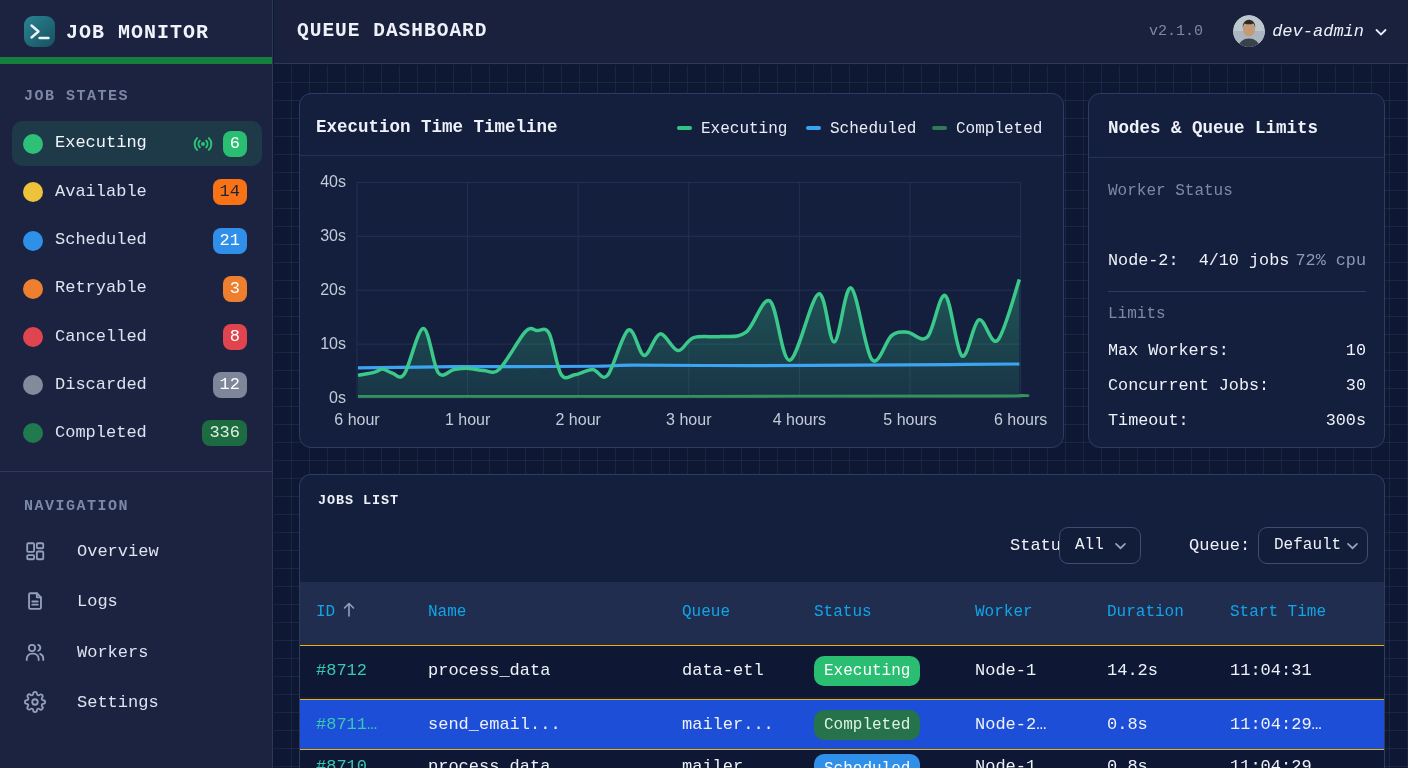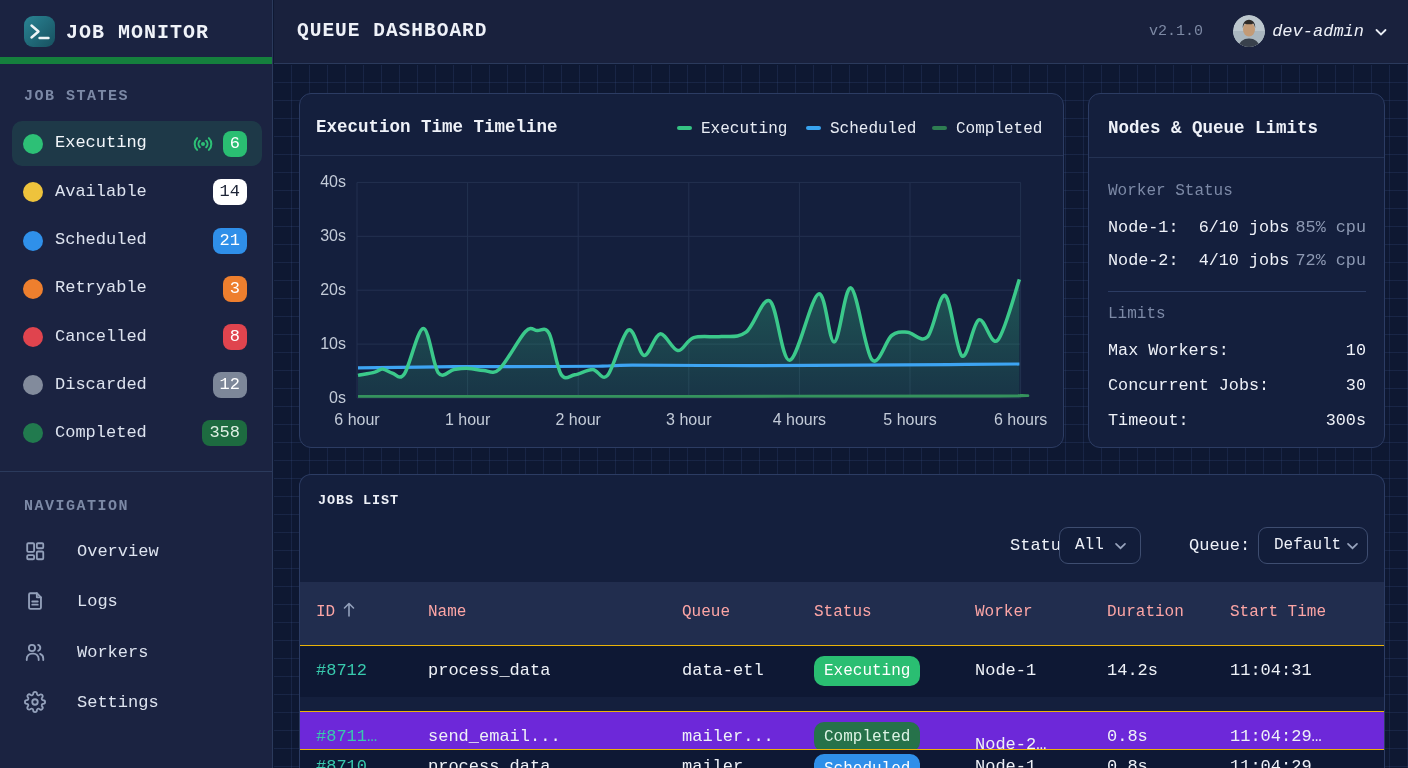--- a/index.html
+++ b/index.html
@@ -69,29 +69,29 @@
   #search-box { position:absolute; left:18px; top:52px; width:313px; height:37px;
     background:#0f1932; border:1px solid #3c4a6b; border-radius:9px; }
   #search-box span { position:absolute; left:37px; top:9px; font-size:15px; color:#8290ab; }
   .filt-lbl { position:absolute; top:61px; font-size:17px; color:#eef1f8;text-align:right; }
   .sel { position:absolute; top:52px; height:37px; background:#121d3a; border:1px solid #3e4d70;
     border-radius:9px; font-size:16px; color:#eef1f8; }
   .sel b { position:absolute; left:15px; top:8px; font-weight:normal; }
 
   
   #thead { position:absolute; left:0; top:107px; width:100%; height:63px; background:#212d4e; }
-  .th { position:absolute; top:21px; font-size:16px; color:#fca5a5; }
+  .th { position:absolute; top:21px; font-size:16px; color:#0ea5e9; }
   .row { position:absolute; left:0; width:100%; height:52px; border-top:1px solid #eab308; }
   .td { position:absolute; top:15px; font-size:17px; color:#eef1f7; }
   .td.id { color:#38c9ad; }
   .pill { position:absolute; top:10px; height:30px; border-radius:10px; font-size:16px;
     line-height:30px; padding:0 10px; color:#fff; }
 
   .c-green  { background:#2abe72; }
-  .c-yellow { background:#ffffff; color:#1d2436 !important; }
+  .c-yellow { background:#f97316; color:#1d2436 !important; }
   .c-blue   { background:#2f8fe9; }
   .c-orange { background:#ee7f2e; }
   .c-red    { background:#e0444e; }
   .c-gray   { background:#7d8799; }
   .c-dgreen { background:#1d6b40; }
 </style>
 </head>
 <body>
 
 <div id="sidebar">
@@ -136,21 +136,21 @@
     <div class="badge c-red">8</div>
   </div>
   <div class="state-item" style="top:362.5px;">
     <div class="dot" style="background:#828b9c;"></div>
       <div class="lbl">Discarded</div>
     <div class="badge c-gray">12</div>
   </div>
   <div class="state-item" style="top:410.5px;">
     <div class="dot" style="background:#217a4e;"></div>
       <div class="lbl">Completed</div>
-    <div class="badge c-dgreen" style="color:#dff0e4;">358</div>
+    <div class="badge c-dgreen" style="color:#dff0e4;">336</div>
   </div>
 
   <div style="position:absolute;left:0;top:471px;width:100%;border-top:1px solid #2b3a5c;"></div>
   <div class="side-label" style="top:498px;">NAVIGATION</div>
 
   <div class="nav-item" style="top:538px;">
     <svg width="22" height="22" viewBox="0 0 24 24" fill="none" stroke="#93a0ba" stroke-width="2" stroke-linejoin="round">
       <rect x="3.5" y="3.5" width="7.5" height="9.5" rx="1.2"></rect>
         <rect x="14" y="3.5" width="7" height="5.5" rx="1.2"></rect>
       <rect x="14" y="12.5" width="7" height="8.5" rx="1.2"></rect>
@@ -247,21 +247,20 @@
       <path fill="none" stroke="#35925d" stroke-width="2.8" d="M58.0,302.3 C115.3,302.3 294.8,302.3 401.6,302.3 C508.3,302.2 645.6,302.1 698.6,302.0 C751.6,301.8 715.9,301.4 719.4,301.3"></path>
       <path fill="none" stroke="#3da4f2" stroke-width="3.2" d="M58.0,273.8 C74.0,273.6 121.5,273.0 154.0,272.7 C186.5,272.5 228.3,272.6 253.1,272.5 C277.8,272.4 289.4,272.4 302.6,272.2 C315.8,272.0 307.5,271.2 332.3,271.1 C357.0,271.0 413.1,271.7 451.1,271.7 C489.0,271.7 527.0,271.3 560.0,271.1 C593.0,270.9 622.5,270.8 649.1,270.6 C675.7,270.4 707.7,270.1 719.4,270.0"></path>
       <path fill="none" stroke="#3bc98b" stroke-width="3.5" stroke-linejoin="round" d="M58.0,281.4 C60.8,280.8 70.7,279.2 74.8,278.1 C78.9,277.0 79.8,274.7 82.7,274.9 C85.7,275.1 89.0,278.4 92.6,279.2 C96.3,280.0 99.4,287.2 104.5,279.7 C109.6,272.3 117.7,234.6 123.3,234.5 C129.0,234.3 133.1,271.8 138.2,278.7 C143.3,285.5 148.9,276.2 154.0,275.4 C159.2,274.7 163.9,274.2 168.9,274.4 C173.8,274.5 178.6,276.4 183.7,276.5 C188.9,276.6 192.7,281.4 199.6,274.9 C206.5,268.4 219.1,244.1 225.3,237.7 C231.6,231.3 233.2,236.4 237.2,236.6 C241.2,236.9 245.1,232.0 249.1,239.3 C253.1,246.6 256.7,273.4 261.0,280.3 C265.3,287.2 269.6,281.6 274.8,280.8 C280.1,280.0 287.2,275.3 292.7,275.4 C298.1,275.5 301.6,287.9 307.5,281.4 C313.4,274.8 322.2,239.4 328.3,236.1 C334.4,232.8 338.9,260.8 344.1,261.4 C349.4,262.0 354.4,240.7 360.0,239.9 C365.6,239.1 372.2,255.9 377.8,256.6 C383.4,257.2 386.4,246.0 393.7,243.6 C400.9,241.3 412.6,243.5 421.4,242.6 C430.1,241.7 438.0,244.2 446.1,238.2 C454.2,232.3 462.6,202.3 469.9,207.0 C477.2,211.7 481.6,267.4 489.7,266.3 C497.8,265.1 511.0,203.0 518.4,200.0 C525.8,196.9 528.8,248.9 534.3,247.9 C539.7,247.0 544.8,191.1 551.1,194.0 C557.4,197.0 565.1,257.8 571.9,265.7 C578.6,273.6 585.7,246.1 591.7,241.5 C597.6,236.9 601.6,238.0 607.5,238.2 C613.5,238.5 621.1,249.2 627.3,243.1 C633.6,237.0 639.4,198.4 645.2,201.6 C650.9,204.7 656.4,257.9 662.0,262.0 C667.6,266.0 672.9,228.5 678.8,225.8 C684.8,223.2 690.9,253.1 697.6,246.3 C704.4,239.6 715.8,195.6 719.4,185.4"></path>
     </svg>
   </div>
 
   <div class="card" id="nodes-card">
     <div id="nodes-title">Nodes &amp; Queue Limits</div>
     <div id="nodes-head-line"></div>
     <div class="nc-label" style="top:88px;">Worker Status</div>
-    <div class="nc-row" style="top:124px;">Node-1:&nbsp;&nbsp;6/10 jobs <span class="nc-dim" style="float:right;">85% cpu</span></div>
     <div class="nc-row" style="top:157px;">Node-2:&nbsp;&nbsp;4/10 jobs <span class="nc-dim" style="float:right;">72% cpu</span></div>
     <div id="nodes-div"></div>
     <div class="nc-label" style="top:211px;">Limits</div>
     <div class="nc-row" style="top:247px;">Max Workers: <span style="float:right;">10</span></div>
     <div class="nc-row" style="top:282px;">Concurrent Jobs: <span style="float:right;">30</span></div>
     <div class="nc-row" style="top:317px;">Timeout: <span style="float:right;">300s</span></div>
   </div>
 
   <div class="card" id="jobs-card">
     <div id="jobs-title">JOBS LIST</div>
@@ -294,26 +293,26 @@
     </div>
     <div class="row" style="top:170px;background:#0e1834;">
       <div class="td id" style="left:16px;">#8712</div>
       <div class="td" style="left:128px;">process_data</div>
       <div class="td" style="left:382px;">data-etl</div>
       <div class="pill c-green" style="left:514px;">Executing</div>
       <div class="td" style="left:675px;">Node-1</div>
       <div class="td" style="left:807px;">14.2s</div>
       <div class="td" style="left:930px;">11:04:31</div>
     </div>
-    <div class="row" style="top:236px;background:#6d28d9;">
+    <div class="row" style="top:224px;background:#1d4ed8;">
       <div class="td id" style="left:16px;">#8711…</div>
       <div class="td" style="left:128px;">send_email...</div>
       <div class="td" style="left:382px;">mailer...</div>
       <div class="pill" style="left:514px;background:#26724a;color:#ddf3e4;">Completed</div>
-      <div class="td" style="left:675px;margin-top:8px;">Node-2…</div>
+      <div class="td" style="left:675px;">Node-2…</div>
       <div class="td" style="left:807px;">0.8s</div>
       <div class="td" style="left:930px;">11:04:29…</div>
     </div>
     <div class="row" style="top:274px;background:#0e1834;">
       <div class="td id" style="left:16px;top:6.5px;">#8710</div>
       <div class="td" style="left:128px;top:6.5px;">process_data</div>
       <div class="td" style="left:382px;top:6.5px;">mailer</div>
       <div class="pill c-blue" style="left:514px;top:3.5px;">Scheduled</div>
       <div class="td" style="left:675px;top:6.5px;">Node-1</div>
       <div class="td" style="left:807px;top:6.5px;">0.8s</div>

